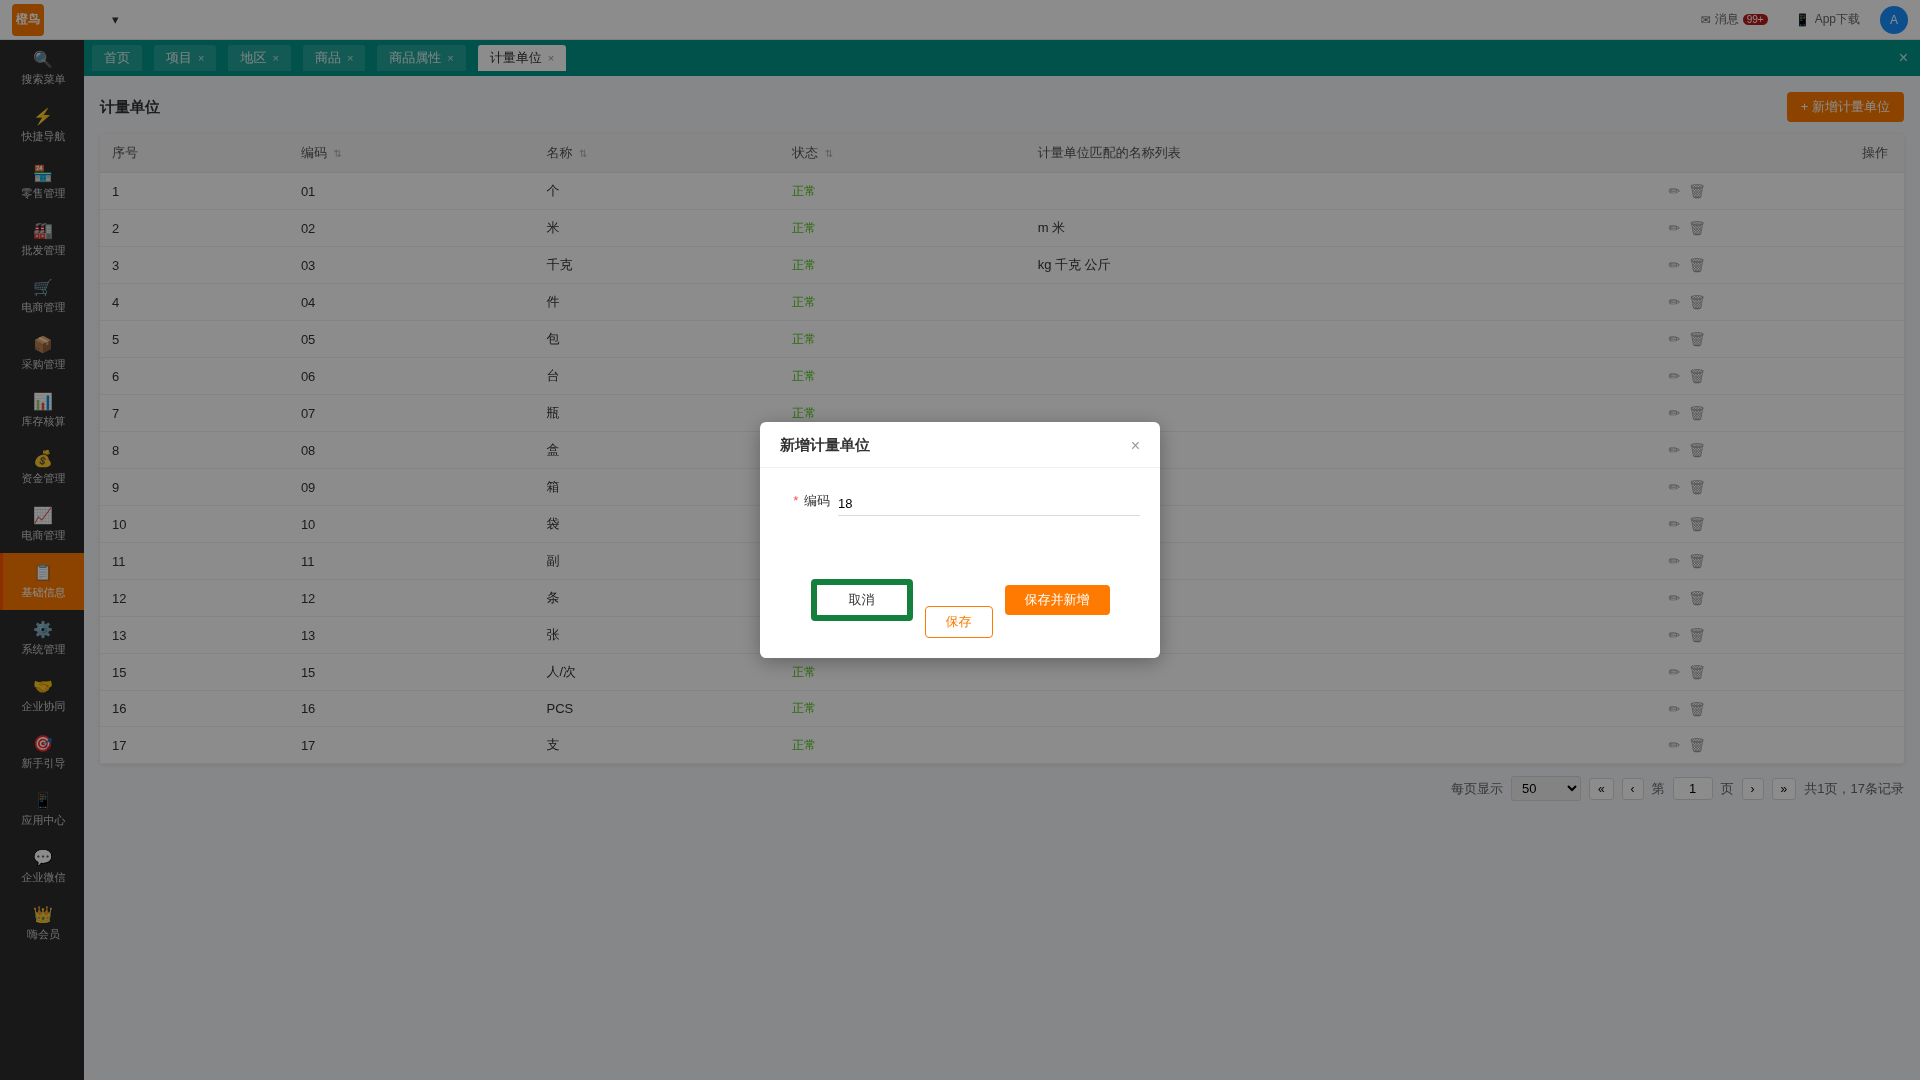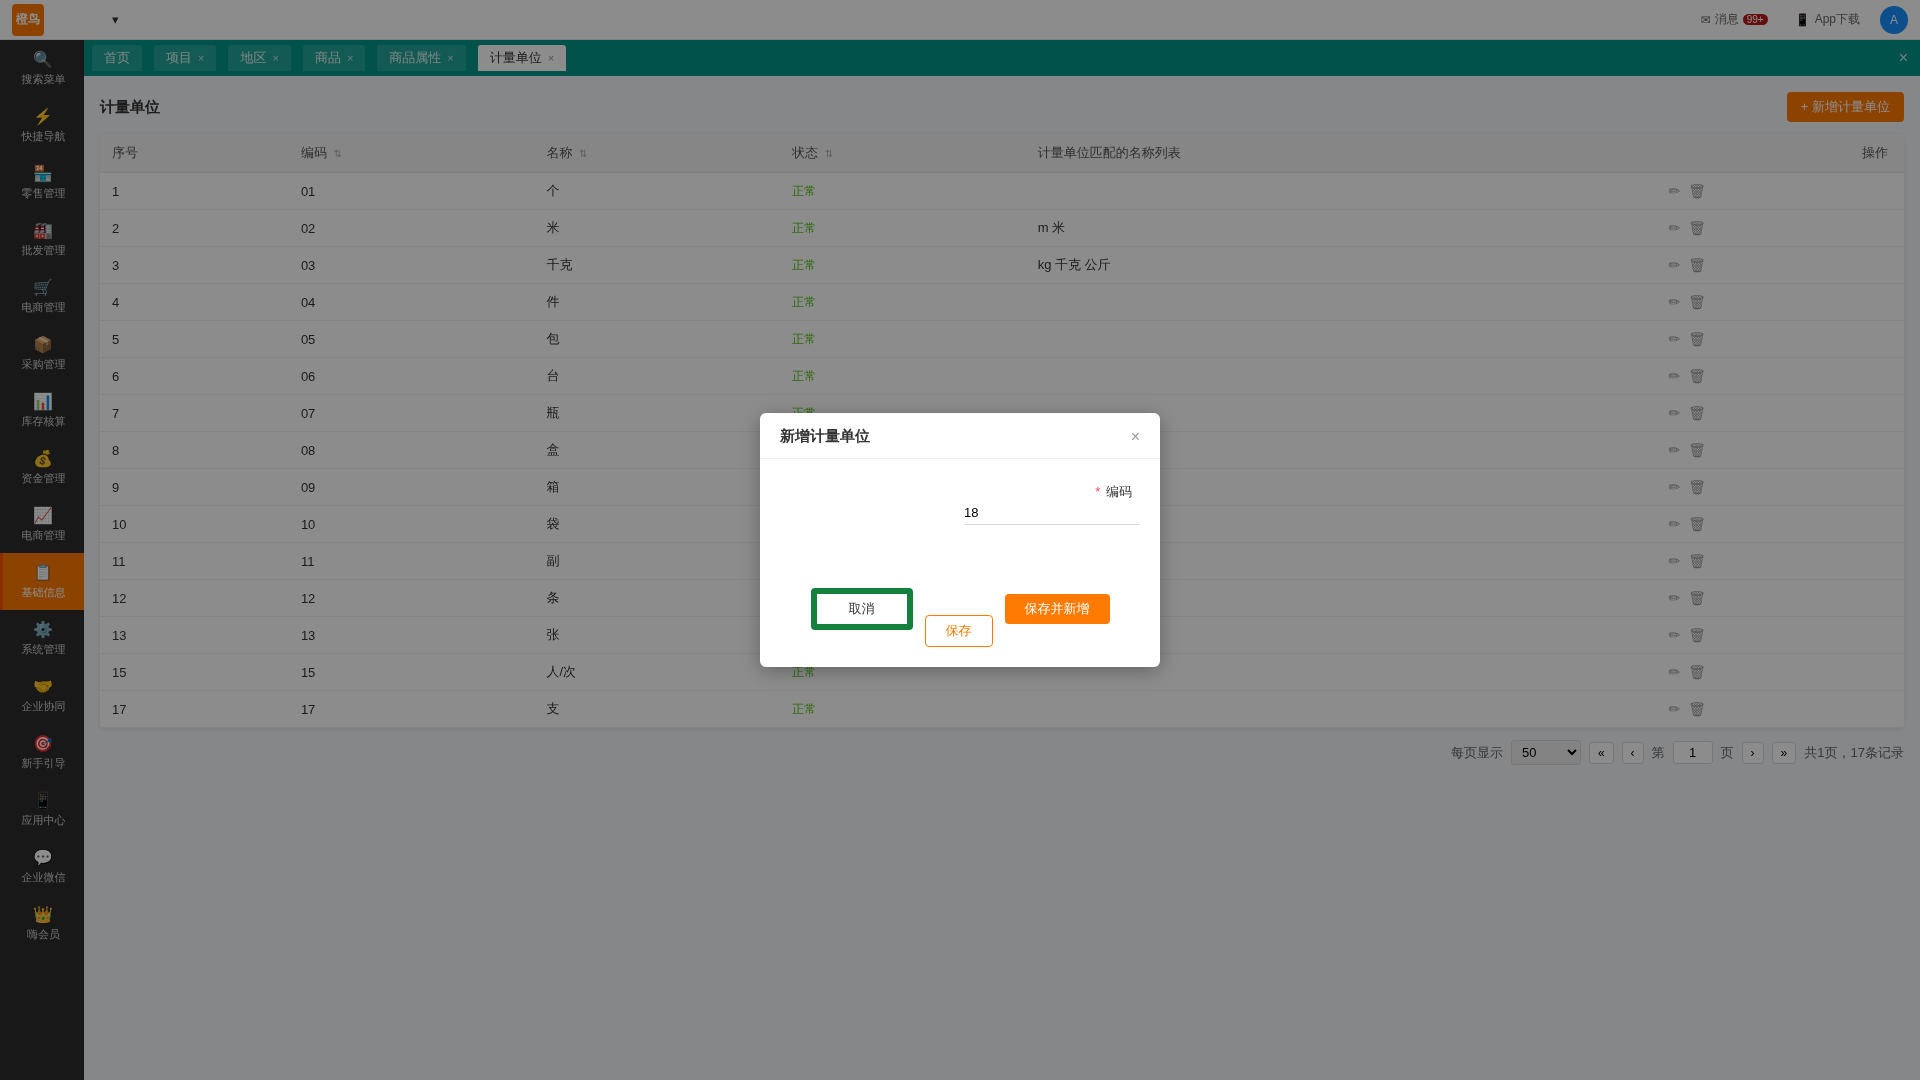--- a/index.html
+++ b/index.html
@@ -243,23 +243,22 @@
     }
     .modal-header {
       display: flex; justify-content: space-between; align-items: center;
       padding: 14px 20px 12px;
       border-bottom: 1px solid #f0f0f0;
     }
     .modal-title { font-size: 15px; font-weight: bold; color: #333; }
     .modal-close { cursor: pointer; color: #999; font-size: 16px; }
     .modal-body { padding: 24px 20px 16px; }
     .form-row {
-      display: flex; align-items: flex-end;
+      display: flex; align-items: flex-start;
       margin-bottom: 18px;
-      flex-direction: column;
     }
     .form-label {
       width: 50px; text-align: right;
       font-size: 13px; color: #333;
       margin-right: 8px;
       flex-shrink: 0;
     }
     .form-label .required { color: #ff4d4f; margin-right: 2px; }
     .form-input {
       flex: 1;
@@ -643,20 +642,33 @@
     <td><span class="status-badge">正常</span></td>
     <td></td>
     <td style="text-align:right; padding-right:16px;">
       <div class="action-icons">
         <span class="action-icon">✏</span>
         <span class="action-icon">🗑</span>
       </div>
     </td>
   </tr>
             <tr>
+    <td>16</td>
+    <td>16</td>
+    <td>PCS</td>
+    <td><span class="status-badge">正常</span></td>
+    <td></td>
+    <td style="text-align:right; padding-right:16px;">
+      <div class="action-icons">
+        <span class="action-icon">✏</span>
+        <span class="action-icon">🗑</span>
+      </div>
+    </td>
+  </tr>
+            <tr>
     <td>17</td>
     <td>17</td>
     <td>支</td>
     <td><span class="status-badge">正常</span></td>
     <td></td>
     <td style="text-align:right; padding-right:16px;">
       <div class="action-icons">
         <span class="action-icon">✏</span>
         <span class="action-icon">🗑</span>
       </div>

